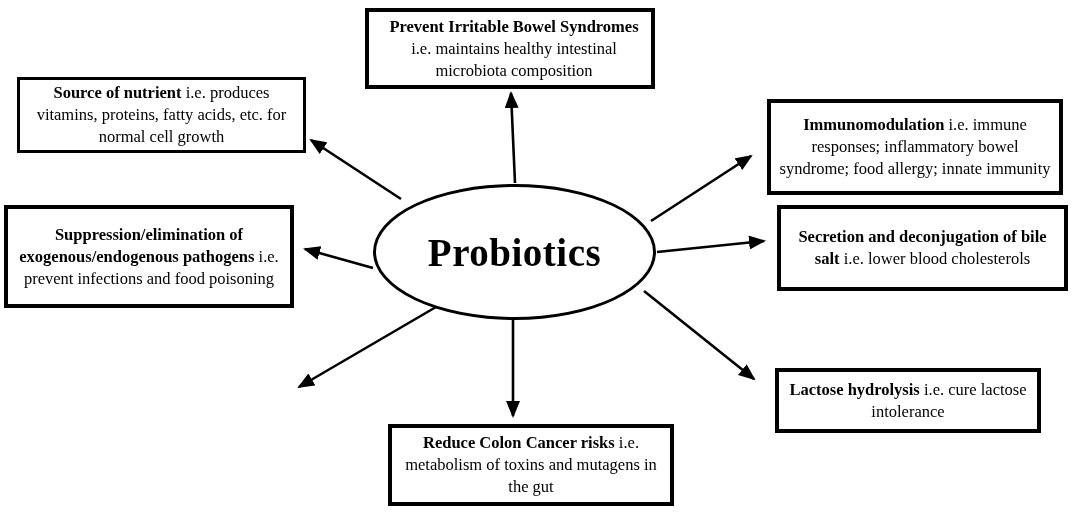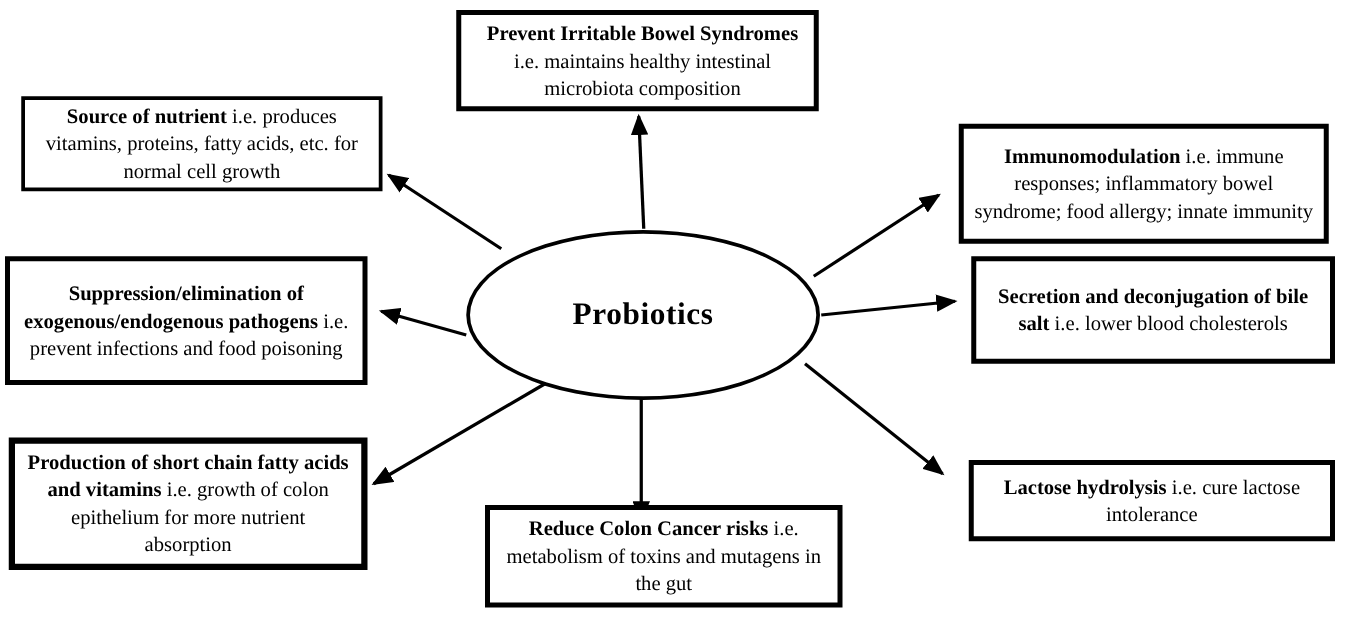--- a/index.html
+++ b/index.html
@@ -36,42 +36,42 @@
     line-height: 22px;
     padding: 3px 8px;
   }
   .node .t { font-weight: bold; }
   .node .b { font-weight: normal; }
 
   
   .n0 { left: 365px; top: 8px;   width: 290px; height: 81px; padding-left: 16px;  }
   .n1 { left: 767px; top: 67px;  width: 296px; height: 96px;  padding: 2px 6px; margin-top: 32px; }
   .n2 { left: 777px; top: 205px; width: 291px; height: 86px;  }
-  .n3 { left: 775px; top: 368px; width: 293px; height: 65px;  }
-  .n4 { left: 388px; top: 404px; width: 286px; height: 82px;  }
+  .n3 { left: 775px; top: 368px; width: 266px; height: 65px;  }
+  .n4 { left: 388px; top: 424px; width: 286px; height: 82px;  }
   .n5 { left: 7px;   top: 350px; width: 287px; height: 106px; border-width: 5px; }
   .n6 { left: 4px;   top: 205px; width: 290px; height: 103px; }
   .n7 { left: 17px;  top: 57px;  width: 289px; height: 76px;  border-width: 3px; margin-top: 20px; }
 
   #center-ellipse {
     position: absolute;
     box-sizing: border-box;
     left: 373px;
     top: 184px;
     width: 283px;
     height: 136px;
     border: 3px solid #000000;
     border-radius: 50%;
     background: #ffffff;
     display: flex;
     align-items: center;
     justify-content: center;
   }
   #center-label {
-    font-size: 25px;
+    font-size: 39px;
     font-weight: bold;
     letter-spacing: 0.5px;
   }
 </style>
 </head>
 <body>
 
 <div id="canvas">
 
   <svg id="arrow-layer" viewBox="0 0 1076 514" xmlns="http://www.w3.org/2000/svg">
@@ -103,23 +103,20 @@
   </div>
 
   <div class="node n3">
     <div><span class="t">Lactose hydrolysis</span><span class="b"> i.e. cure lactose intolerance</span></div>
   </div>
 
   <div class="node n4">
     <div><span class="t">Reduce Colon Cancer risks</span><span class="b"> i.e. metabolism of toxins and mutagens in the gut</span></div>
   </div>
 
-  <div class="node n5">
-    <div><span class="t">Production of short chain fatty acids and vitamins</span><span class="b"> i.e. growth of colon epithelium for more nutrient absorption</span></div>
-  </div>
 
   <div class="node n6">
     <div><span class="t">Suppression/elimination of exogenous/endogenous pathogens</span><span class="b"> i.e. prevent infections and food poisoning</span></div>
   </div>
 
   <div class="node n7">
     <div><span class="t">Source of nutrient</span><span class="b"> i.e. produces vitamins, proteins, fatty acids, etc. for normal cell growth</span></div>
   </div>
 
   <div id="center-ellipse">

